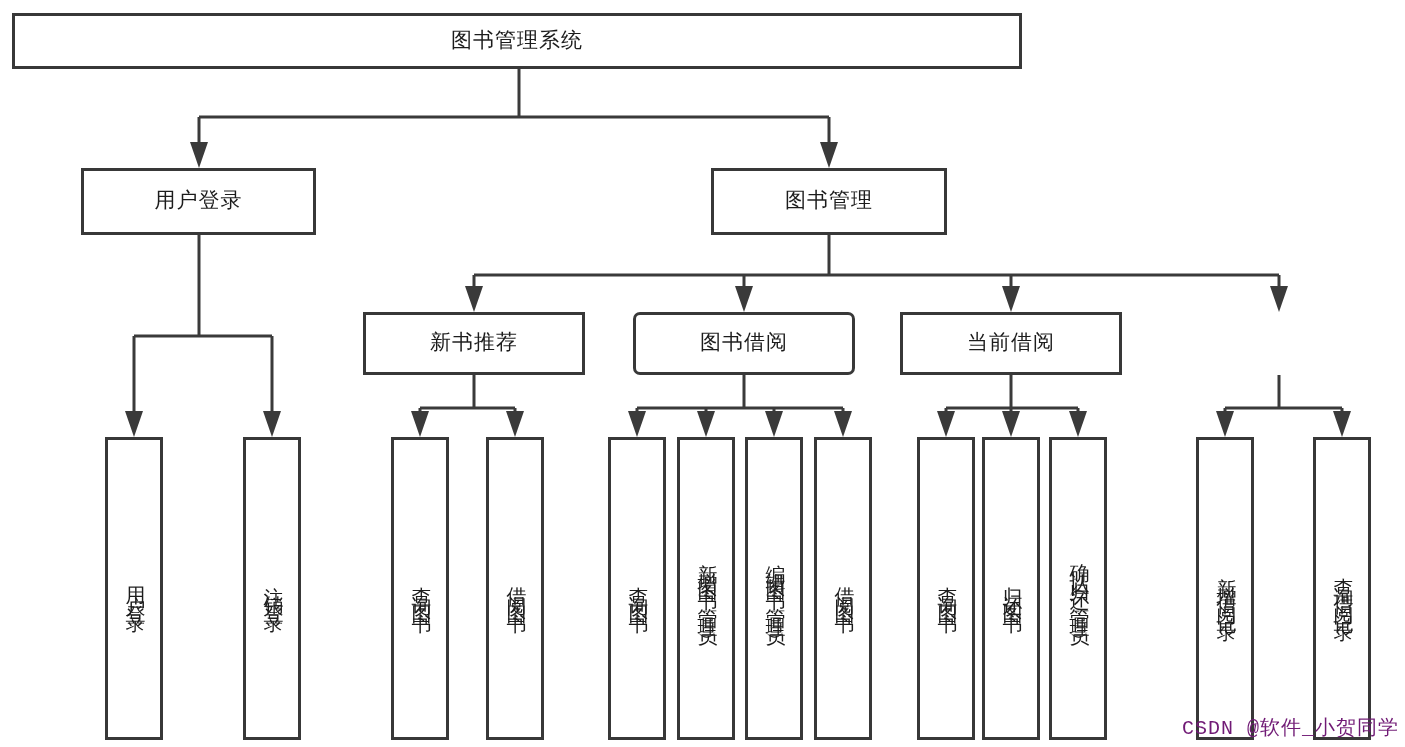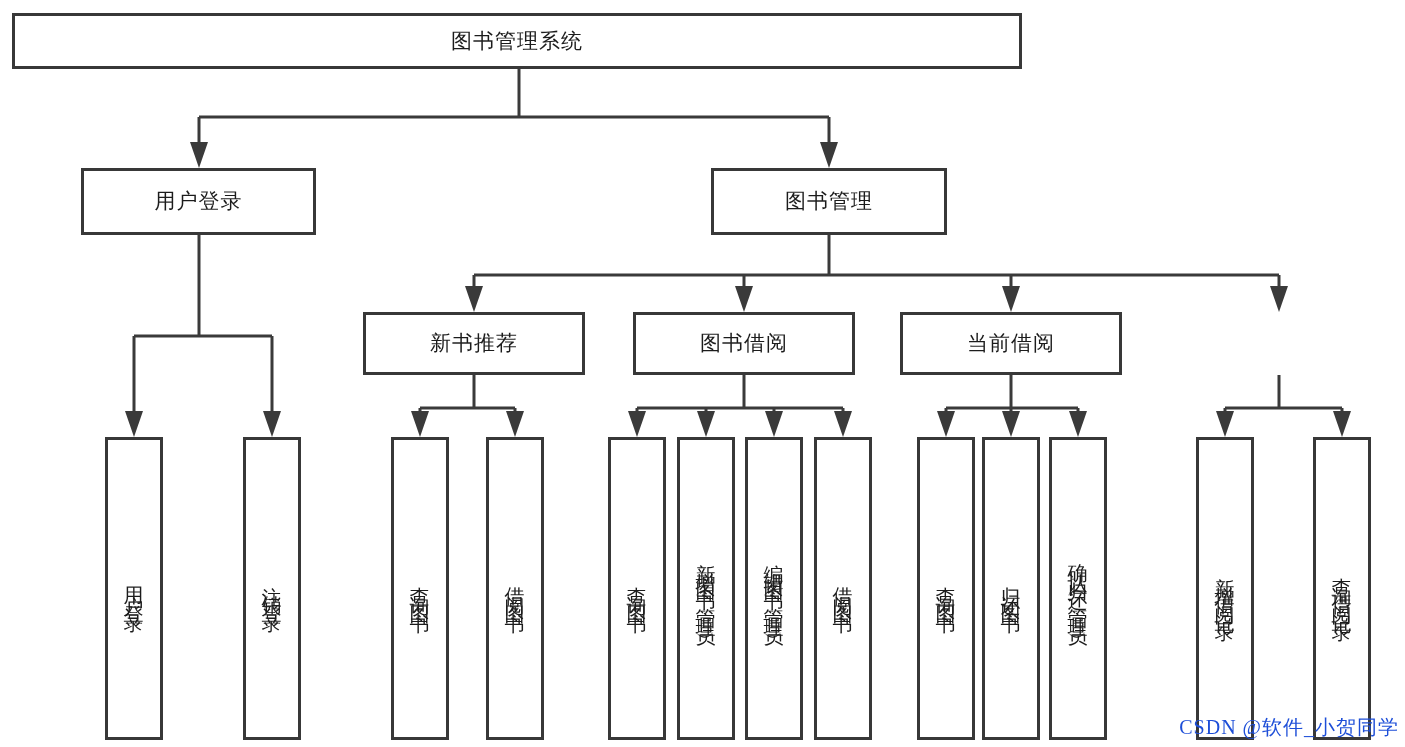--- a/index.html
+++ b/index.html
@@ -1,46 +1,46 @@
 <!DOCTYPE html>
 <html><head>
 <meta charset="utf-8">
 <style>
   html,body{margin:0;padding:0;background:#ffffff;}
   .canvas{
     position:relative;width:1405px;height:747px;background:#ffffff;overflow:hidden;
-    font-family:Liberation Serif, serif;
+    font-family:Liberation Mono, monospace;
   }
   svg.connectors{position:absolute;left:0;top:0;width:1405px;height:747px;}
   svg.connectors path{stroke:#3a3a3a;stroke-width:3;fill:none;}
   svg.connectors polygon{fill:#3a3a3a;stroke:none;}
   .box{
     position:absolute;box-sizing:border-box;background:#ffffff;
     border:3px solid #383838;display:flex;align-items:center;justify-content:center;
     font-size:21px;color:#1c1c1c;letter-spacing:1px;line-height:1;
   }
   .n-root{left:12px;top:13px;width:1010px;height:56px;}
   .n-l2-0{left:81px;top:168px;width:235px;height:67px;}
   .n-l2-1{left:711px;top:168px;width:236px;height:67px;}
   .n-l3-0{left:363px;top:312px;width:222px;height:63px;}
-  .n-l3-1{left:633px;top:312px;width:222px;height:63px;}
+  .n-l3-1{left:633px;top:312px;width:222px;height:63px;border-radius:7px;}
   .n-l3-2{left:900px;top:312px;width:222px;height:63px;text-align:center;}
   .n-l3-3{left:1168px;top:312px;width:222px;height:63px;}
   .leaf{top:437px;width:58px;height:303px;}
   .leaf span{
     writing-mode:vertical-rl;text-orientation:mixed;
     letter-spacing:9px;line-height:1;font-size:20px;
   }
   .lf-0{left:105px}.lf-1{left:243px}
   .lf-2{left:391px}.lf-3{left:486px}
   .lf-4{left:608px}.lf-5{left:677px}.lf-6{left:745px}.lf-7{left:814px}
   .lf-8{left:917px}.lf-9{left:982px}.lf-10{left:1049px}
   .lf-11{left:1196px}.lf-12{left:1313px}
   .watermark{
-    position:absolute;right:6px;top:714px;font-size:20px;color:#1d4ed8;
+    position:absolute;right:6px;top:714px;font-size:20px;color:#701a75;
     letter-spacing:1px;white-space:nowrap;
   }
 </style>
 </head>
 <body>
 
 <div class="canvas">
 
   <svg class="connectors" viewBox="0 0 1405 747">
     <path d="M519 69 V117 M199 117 H829 M199 117 V145 M829 117 V145"></path>

